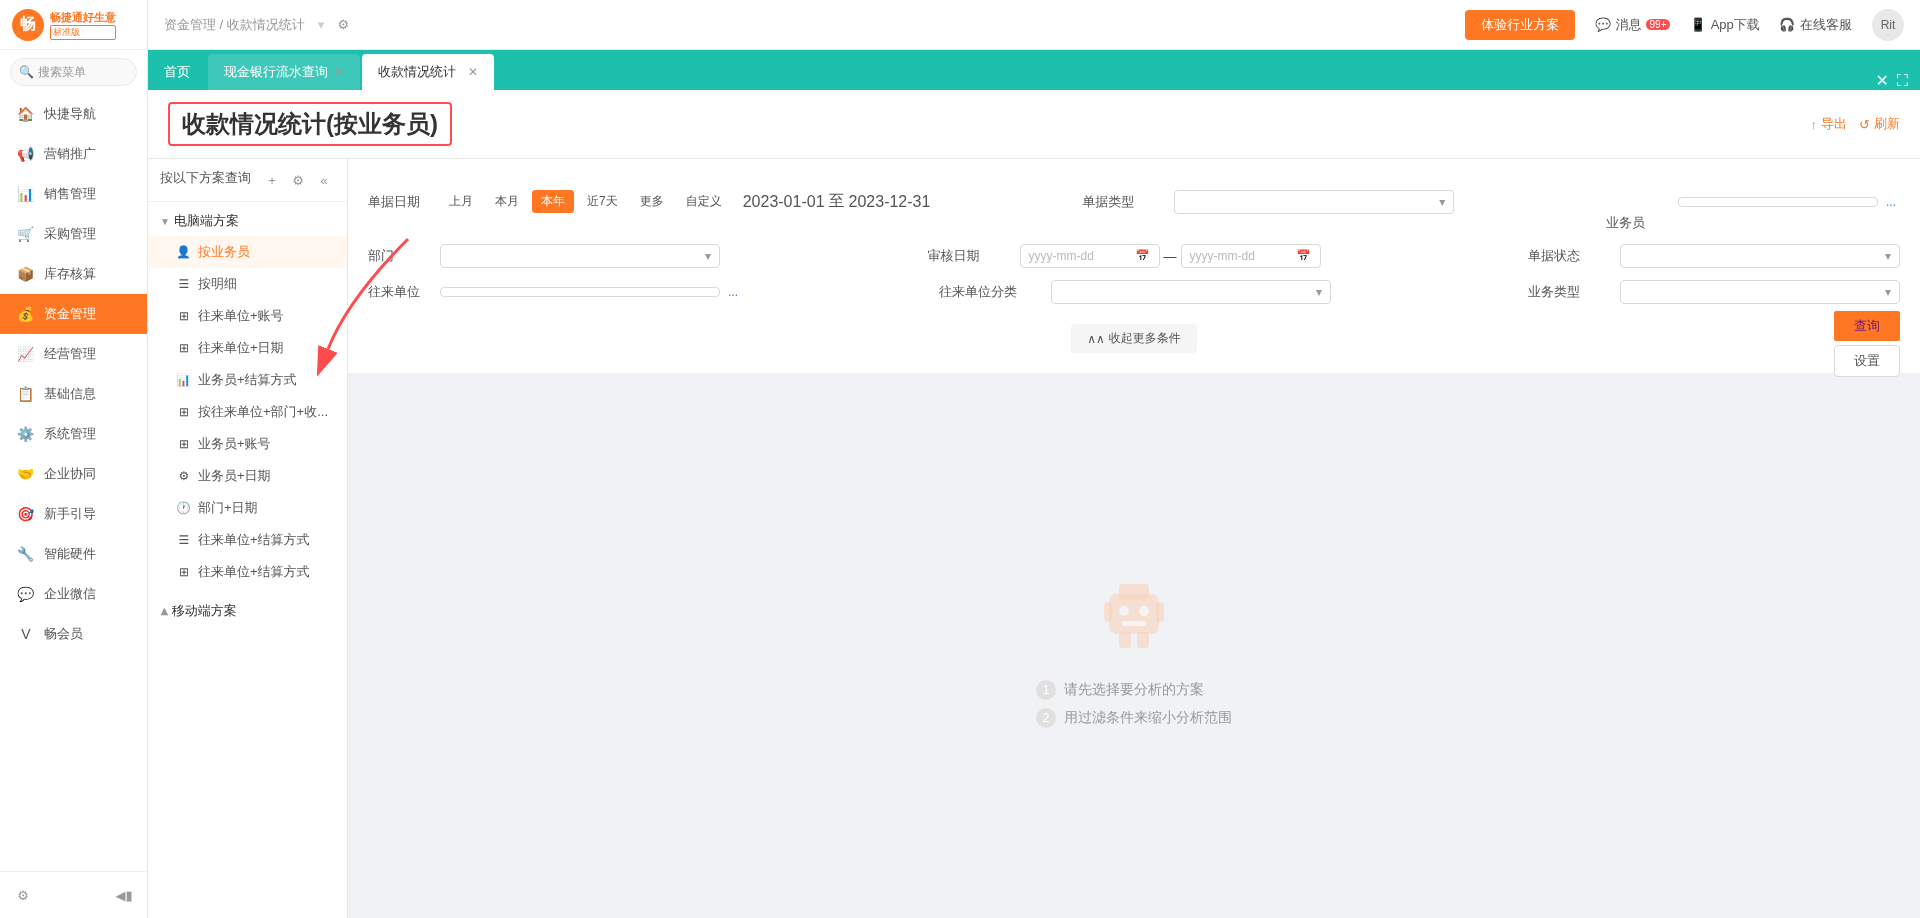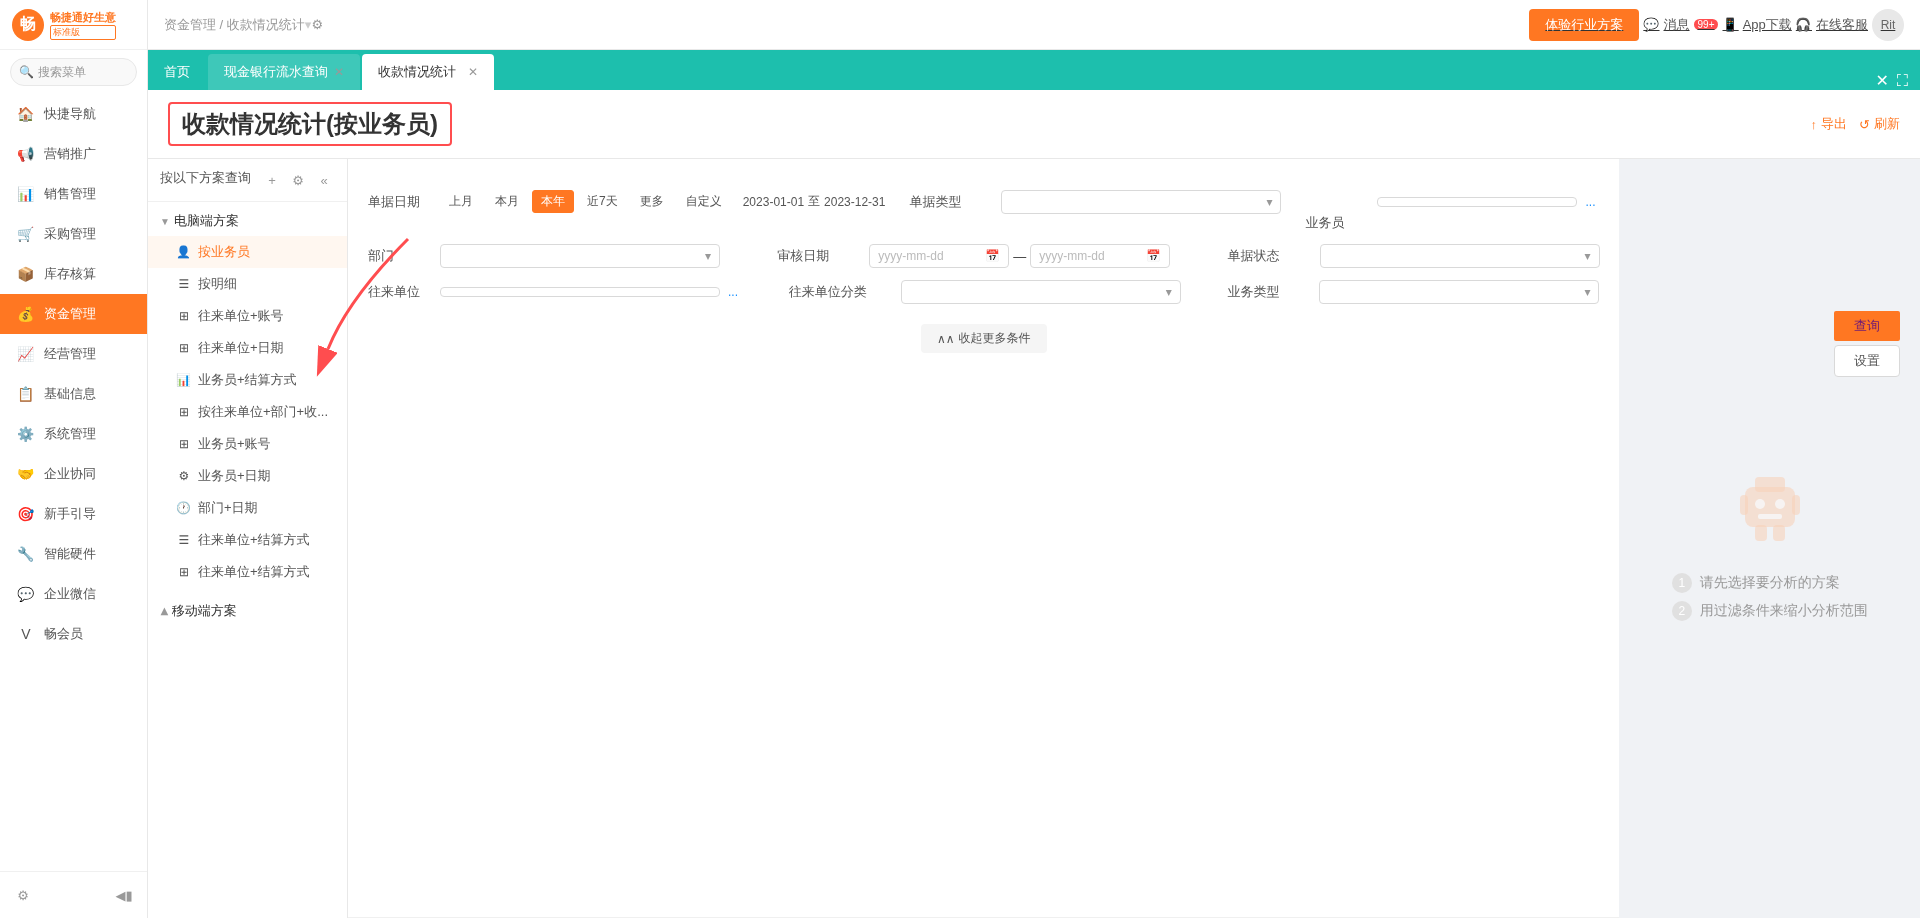--- a/index.html
+++ b/index.html
@@ -17,22 +17,22 @@
     .sidebar-item.active { background: #ff7722; color: #fff; border-radius: 0; }
     .sidebar-item-icon { width: 20px; height: 20px; margin-right: 8px; display: flex; align-items: center; justify-content: center; font-size: 14px; flex-shrink: 0; }
     .sidebar-bottom { border-top: 1px solid #f0f0f0; padding: 8px; display: flex; justify-content: space-between; }
     .sidebar-bottom-btn { width: 30px; height: 30px; display: flex; align-items: center; justify-content: center; cursor: pointer; color: #999; border-radius: 4px; }
 
     
     .main { flex: 1; display: flex; flex-direction: column; height: 100%; overflow: hidden; }
 
     
     .top-header { height: 50px; background: #fff; display: flex; align-items: center; justify-content: space-between; padding: 0 16px; border-bottom: 1px solid #e8e8e8; flex-shrink: 0; }
-    .top-header-left { display: flex; align-items: center; gap: 0; }
-    .top-header-right { display: flex; gap: 4px; text-decoration: underline; }
+    .top-header-left { display: flex; align-items: center; gap: 13px; }
+    .top-header-right { display: flex; align-items: center; gap: 20px; }
     .demo-btn { background: #ff7722; color: #fff; border: none; padding: 6px 16px; border-radius: 4px; cursor: pointer; font-size: 13px; }
     .header-action { display: flex; align-items: center; gap: 4px; color: #555; font-size: 13px; cursor: pointer; }
     .badge-red { background: #ff4d4f; color: #fff; border-radius: 8px; padding: 0 4px; font-size: 10px; min-width: 16px; text-align: center; }
 
     
     .tab-bar { height: 40px; background: #1dbfad; display: flex; align-items: flex-end; padding: 0 0; flex-shrink: 0; }
     .tab-item { height: 36px; display: flex; align-items: center; padding: 0 16px; cursor: pointer; font-size: 13px; color: #fff; border-radius: 4px 4px 0 0; margin-right: 2px; background: rgba(255,255,255,0.15); gap: 6px; }
     .tab-item.active { background: #fff; color: #333; gap: 12px; }
     .tab-item .tab-close { color: #999; font-size: 12px; }
     .tab-home { background: transparent; color: #fff; }
@@ -43,21 +43,21 @@
     
     .page-header { background: #fff; padding: 12px 20px; display: flex; align-items: center; justify-content: space-between; border-bottom: 1px solid #e8e8e8; flex-shrink: 0; }
     .page-title { font-size: 24px; font-weight: bold; color: #333; }
     .page-actions { display: flex; gap: 12px; align-items: center; }
     .action-btn { display: flex; align-items: center; gap: 4px; color: #ff7722; cursor: pointer; font-size: 13px; }
     .search-row { display: flex; align-items: center; gap: 12px; margin-bottom: 12px; }
     .search-label { color: #555; font-size: 13px; min-width: 60px; }
     .date-tabs { display: flex; gap: 4px; }
     .date-tab { padding: 2px 8px; border-radius: 3px; cursor: pointer; font-size: 12px; color: #555; border: 1px solid transparent; }
     .date-tab.active { background: #ff7722; color: #fff; border-color: #ff7722; }
-    .date-range { display: flex; align-items: center; gap: 4px; color: #555; font-size: 12px; }
+    .date-range { display: flex; align-items: center; gap: 4px; color: #555; font-size: 16px; }
     .search-field { border: 1px solid #d9d9d9; border-radius: 4px; padding: 4px 8px; font-size: 12px; min-width: 200px; background: #fff; display: flex; align-items: center; justify-content: space-between; cursor: pointer; color: #999; }
     .search-field-wide { min-width: 280px; }
     .field-more { color: #1890ff; font-size: 12px; cursor: pointer; margin: 0 4px; }
     .collapse-btn { display: flex; align-items: center; justify-content: center; gap: 4px; color: #555; cursor: pointer; font-size: 12px; padding: 6px 16px; background: #f5f5f5; border-radius: 4px; margin: 8px auto; }
     .search-btn { background: #ff7722; color: #701a75; border: none; padding: 6px 20px; border-radius: 2px; cursor: pointer; font-size: 13px; }
     .set-btn { background: #fff; color: #555; border: 1px solid #d9d9d9; padding: 6px 16px; border-radius: 4px; cursor: pointer; font-size: 13px; }
 
     
     .main-body { display: flex; flex: 1; overflow: hidden; }
     .scheme-panel { width: 200px; background: #fff; border-right: 1px solid #e8e8e8; flex-shrink: 0; overflow-y: auto; }
@@ -67,21 +67,21 @@
     .scheme-action-btn { width: 22px; height: 22px; display: flex; align-items: center; justify-content: center; cursor: pointer; color: #999; border-radius: 3px; }
     .scheme-group { padding: 4px 0; }
     .scheme-group-header { display: flex; align-items: center; padding: 6px 12px; cursor: pointer; font-size: 13px; color: #333; }
     .scheme-group-header .arrow { margin-right: 4px; font-size: 10px; color: #999; }
     .scheme-item { display: flex; align-items: center; padding: 7px 12px 7px 28px; cursor: pointer; font-size: 13px; color: #555; }
     .scheme-item.active { color: #ff7722; background: #fff7f0; }
     .scheme-item-icon { width: 16px; height: 16px; margin-right: 6px; display: flex; align-items: center; justify-content: center; font-size: 12px; flex-shrink: 0; }
     .scheme-item.active .scheme-item-icon { color: #ff7722; }
 
     
-    .content-main { flex: 1; overflow: hidden; display: flex; flex-direction: row; }
+    .content-main { flex: 1; overflow: hidden; display: flex; flex-direction: column; }
 
     
     .empty-state { display: flex; flex-direction: column; align-items: center; justify-content: center; flex: 1; gap: 16px; }
     .empty-tips { display: flex; flex-direction: column; gap: 8px; }
     .empty-tip { display: flex; align-items: center; gap: 8px; color: #999; font-size: 14px; }
     .tip-num { width: 20px; height: 20px; border-radius: 50%; background: #e0e0e0; display: flex; align-items: center; justify-content: center; font-size: 12px; color: #fff; flex-shrink: 0; }
 
     .red-border { border: 2px solid #ff4d4f; border-radius: 4px; }
   </style>
 </head>

